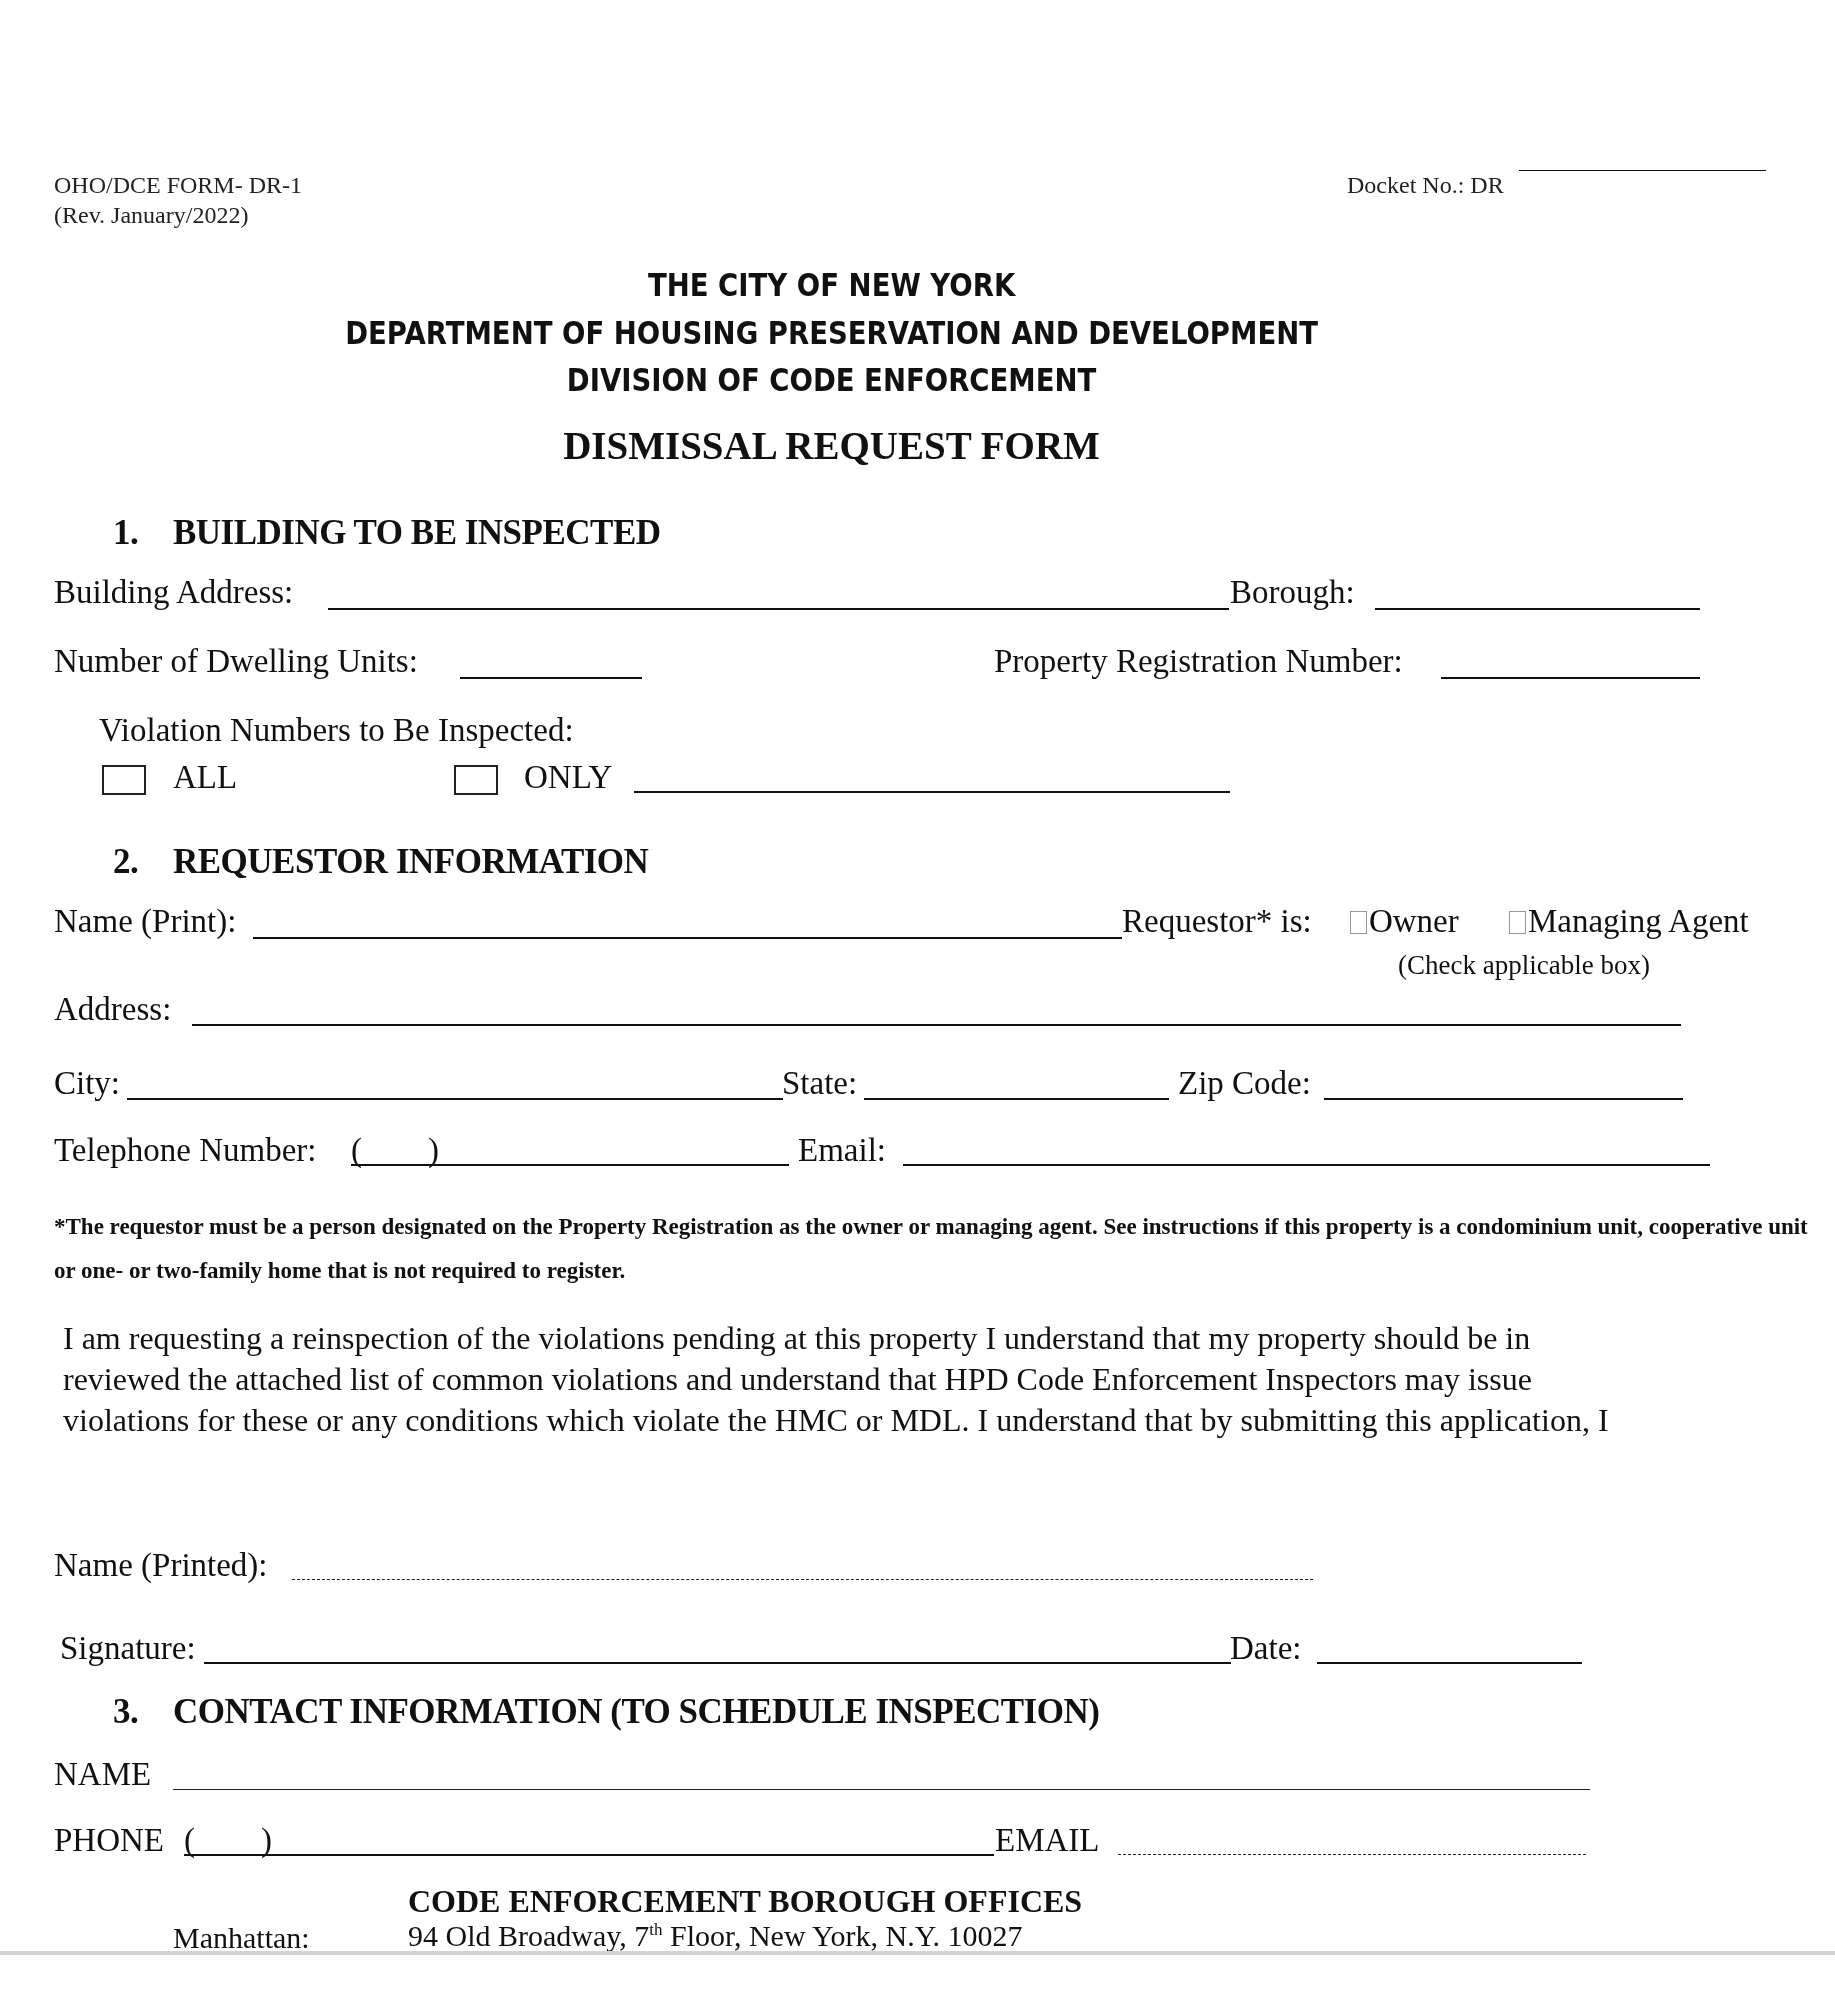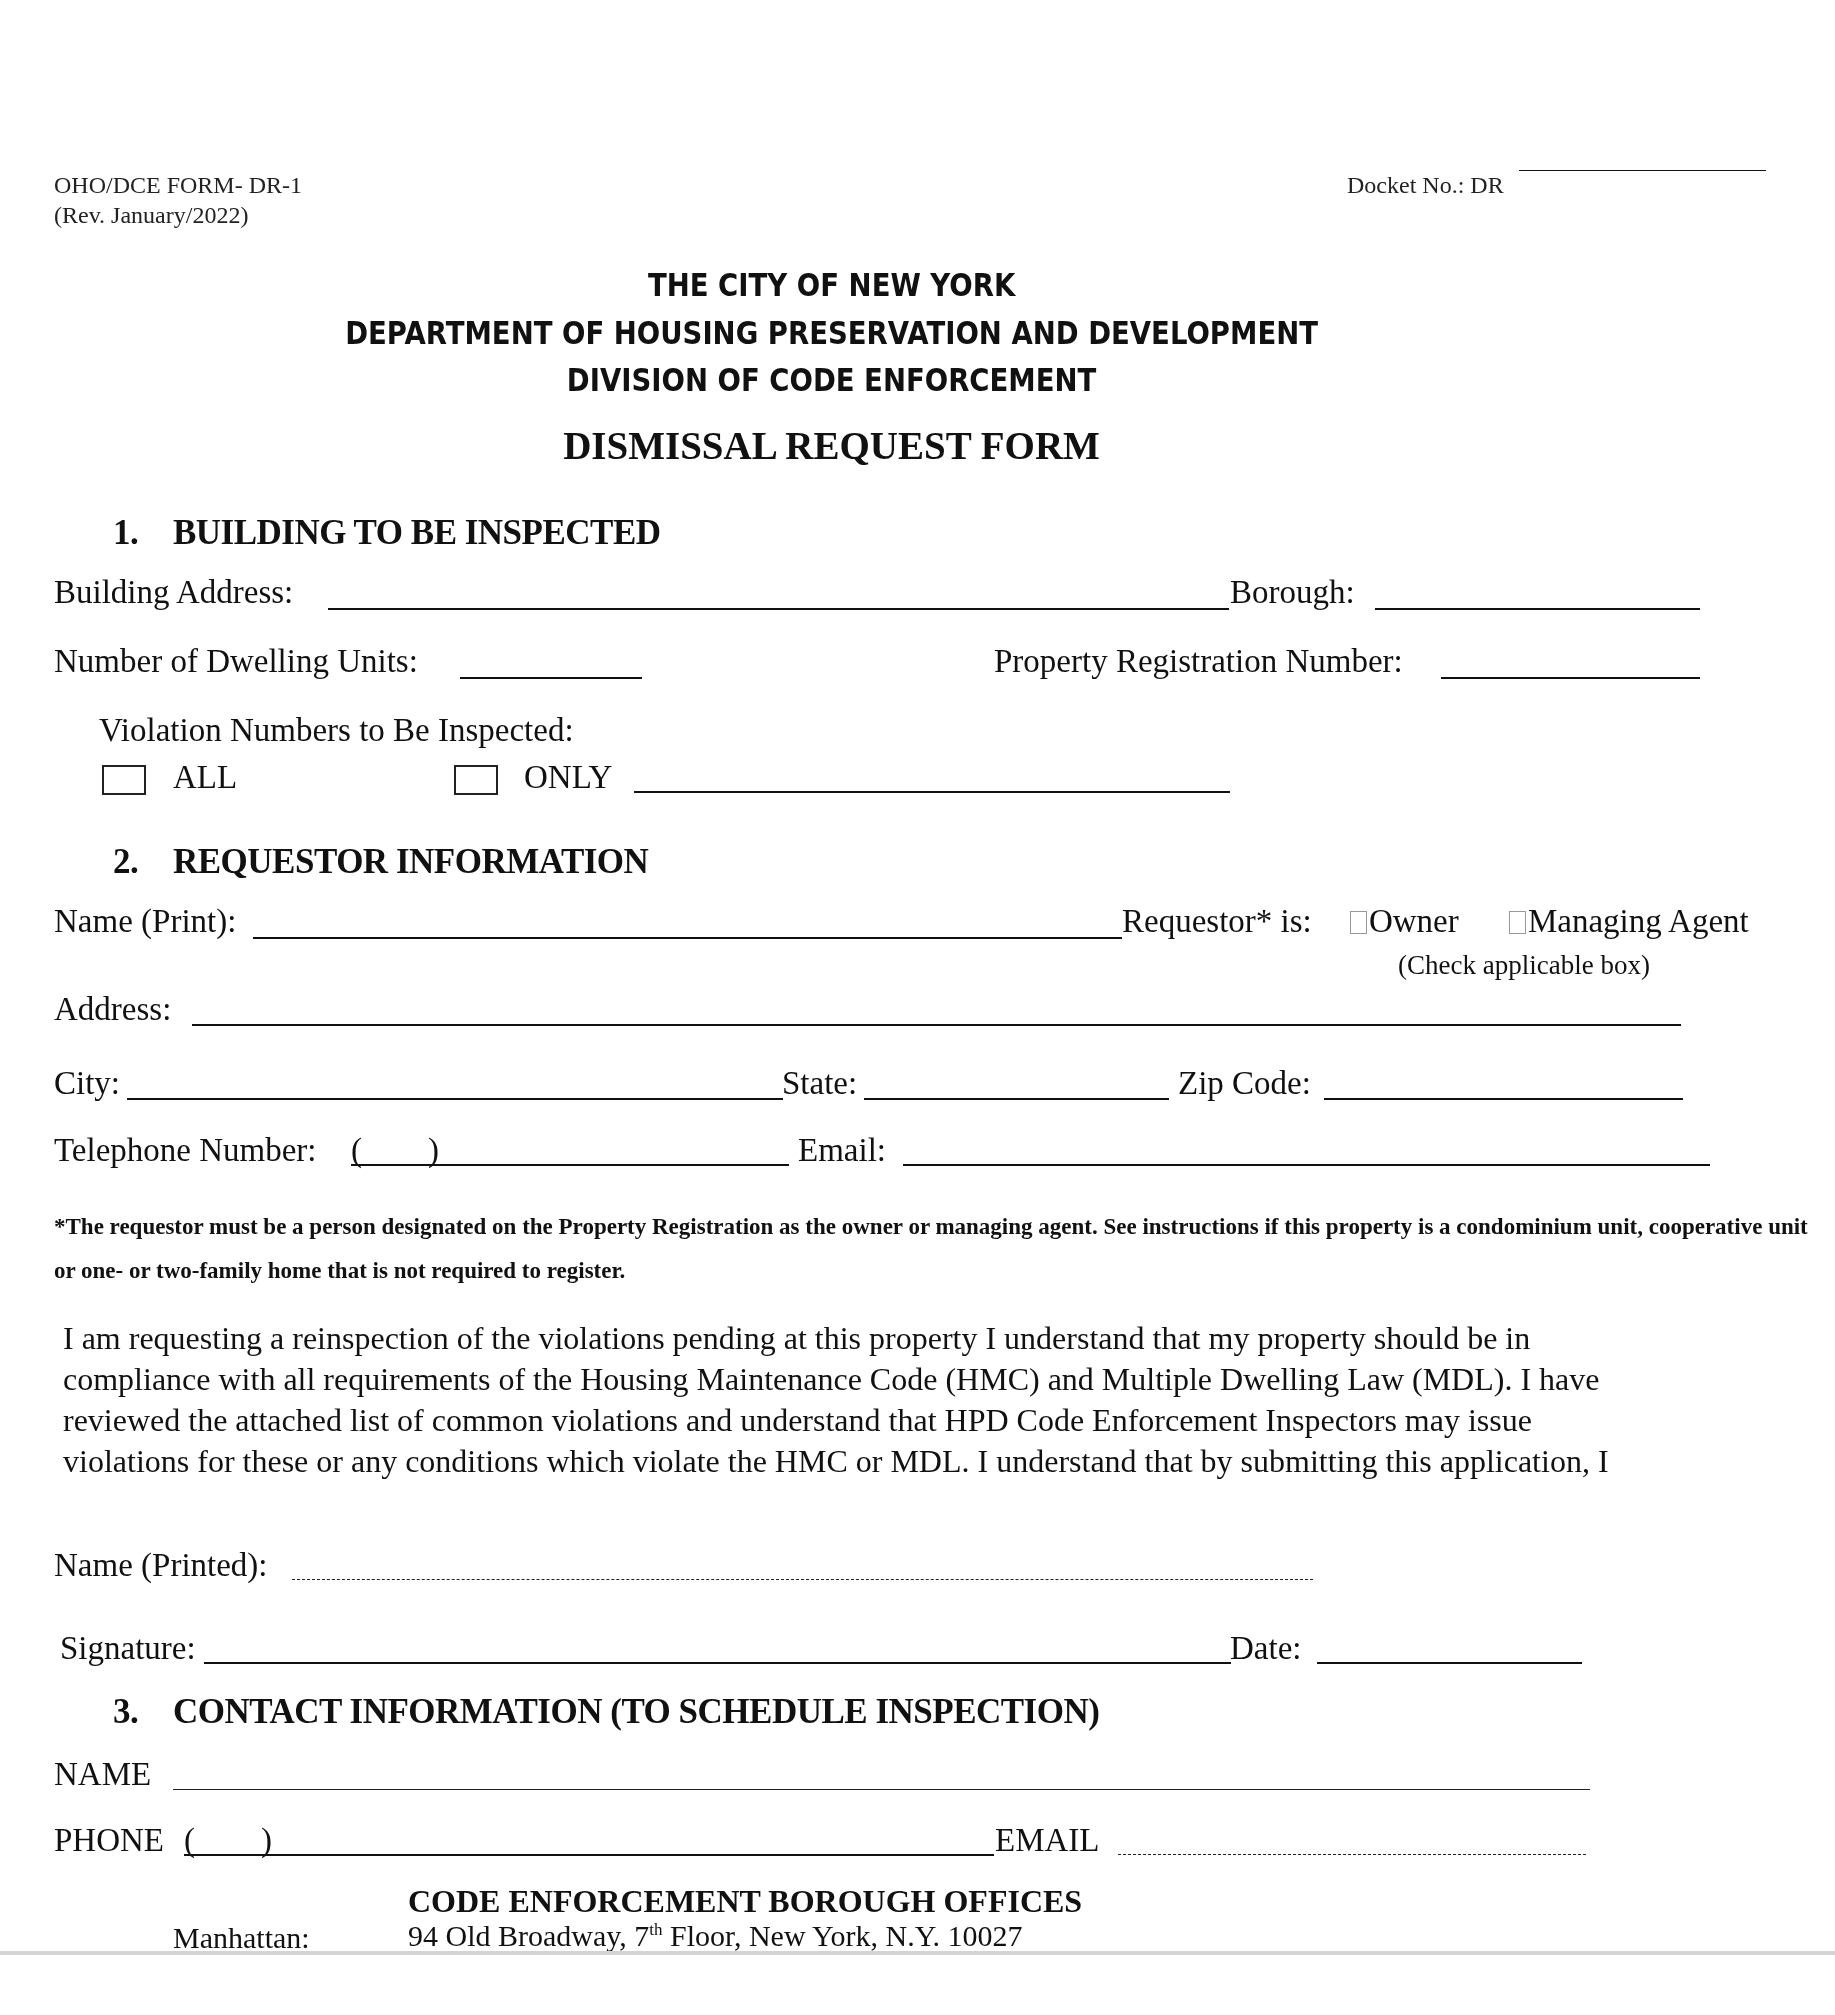--- a/index.html
+++ b/index.html
@@ -87,21 +87,20 @@
 <div class="abs lbl" style="left:54px; top:1132px;text-align:right;">Telephone Number:</div>
 <div class="abs lbl" style="left:351px; top:1132px; white-space:pre;">(        )</div>
 <div class="line" style="left:351px; top:1164px; width:438px;"></div>
 <div class="abs lbl" style="left:798px; top:1132px;">Email:</div>
 <div class="line" style="left:903px; top:1164px; width:807px;"></div>
 
 <div class="abs note" style="left:54px; top:1205px;">*The requestor must be a person designated on the Property Registration as the owner or managing agent.  See instructions if this property is a condominium unit, cooperative unit or one- or two-family home that is not required to register.</div>
 
 <div class="abs para" style="left:54px; top:1318px;">
   <span>I am requesting a reinspection of the violations pending at this property I understand that my property should be in</span>
-  <span>compliance with all requirements of the Housing Maintenance Code (HMC) and Multiple Dwelling Law (MDL). I have</span>
   <span>reviewed the attached list of common violations and understand that HPD Code Enforcement Inspectors may issue</span>
   <span>violations for these or any conditions which violate the HMC or MDL. I understand that by submitting this application, I</span>
 </div>
 
 <div class="abs lbl" style="left:54px; top:1547px;">Name (Printed):</div>
 <div class="thinline" style="left:292px; top:1579px; width:1021px; border-bottom-style:dashed;"></div>
 
 <div class="abs lbl" style="left:54px; top:1630px;margin-left:6px;">Signature:</div>
 <div class="line" style="left:204px; top:1662px; width:1027px;"></div>
 <div class="abs lbl" style="left:1230px; top:1630px;">Date:</div>

